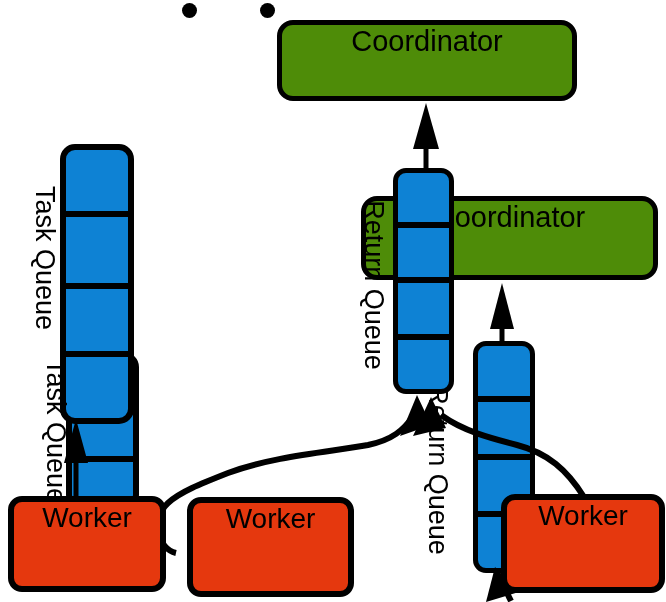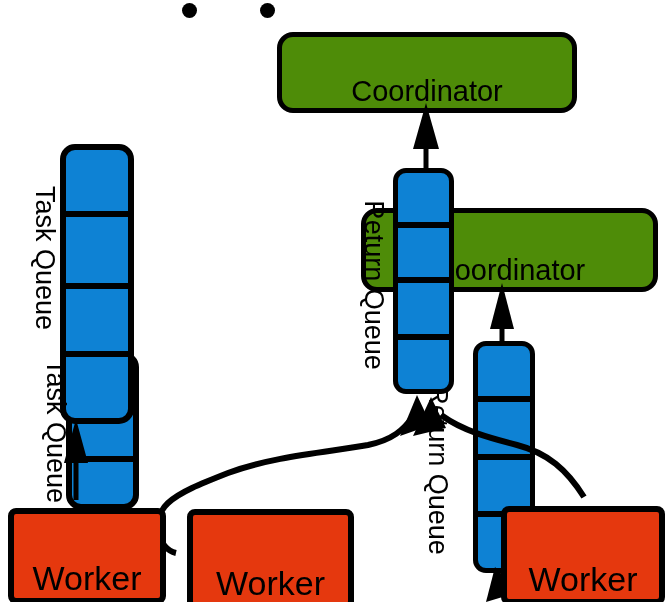--- a/index.html
+++ b/index.html
@@ -1,24 +1,24 @@
 <!DOCTYPE html>
 <html style="--green: #4e8c08; --blue: #0e82d4; --red: #e5380e; --stroke: #000000;"><head>
 <meta charset="utf-8">
 <style>
   html,body{margin:0;padding:0;background:#fff;}
   #canvas{
     position:relative;width:666px;height:602px;overflow:hidden;background:#fff;
     font-family:"Liberation Sans",sans-serif;color:#000;
   }
   .box{position:absolute;box-sizing:border-box;border:5px solid #000;border-radius:16px;
-       display:flex;align-items:flex-end;justify-content:center;margin-top:12px;}
+       display:flex;align-items:flex-start;justify-content:center;}
   .coordinator{background:var(--green);font-size:29px;z-index:1;}
   .coordinator.front{z-index:2;}
-  .worker{background:var(--red);border-width:6px;border-radius:8px;font-size:34px;z-index:5;}
+  .worker{background:var(--red);border-width:6px;border-radius:14px;font-size:28px;z-index:5;}
   .queue{position:absolute;box-sizing:border-box;border:5px solid #000;border-radius:13px;
          background:var(--blue);}
   .queue.task{border-width:6px;border-radius:15px;}
   .queue.front{z-index:2;}
   .queue.back{z-index:1;}
   .divider{position:absolute;left:0;right:0;height:6px;background:#000;}
   .vlabel{position:absolute;white-space:nowrap;font-size:27px;
           transform:translate(-50%,-50%) rotate(90deg);z-index:3;}
   .vlabel.under{z-index:1;}
   .dot{position:absolute;width:15px;height:15px;border-radius:50%;background:#000;z-index:2;}

